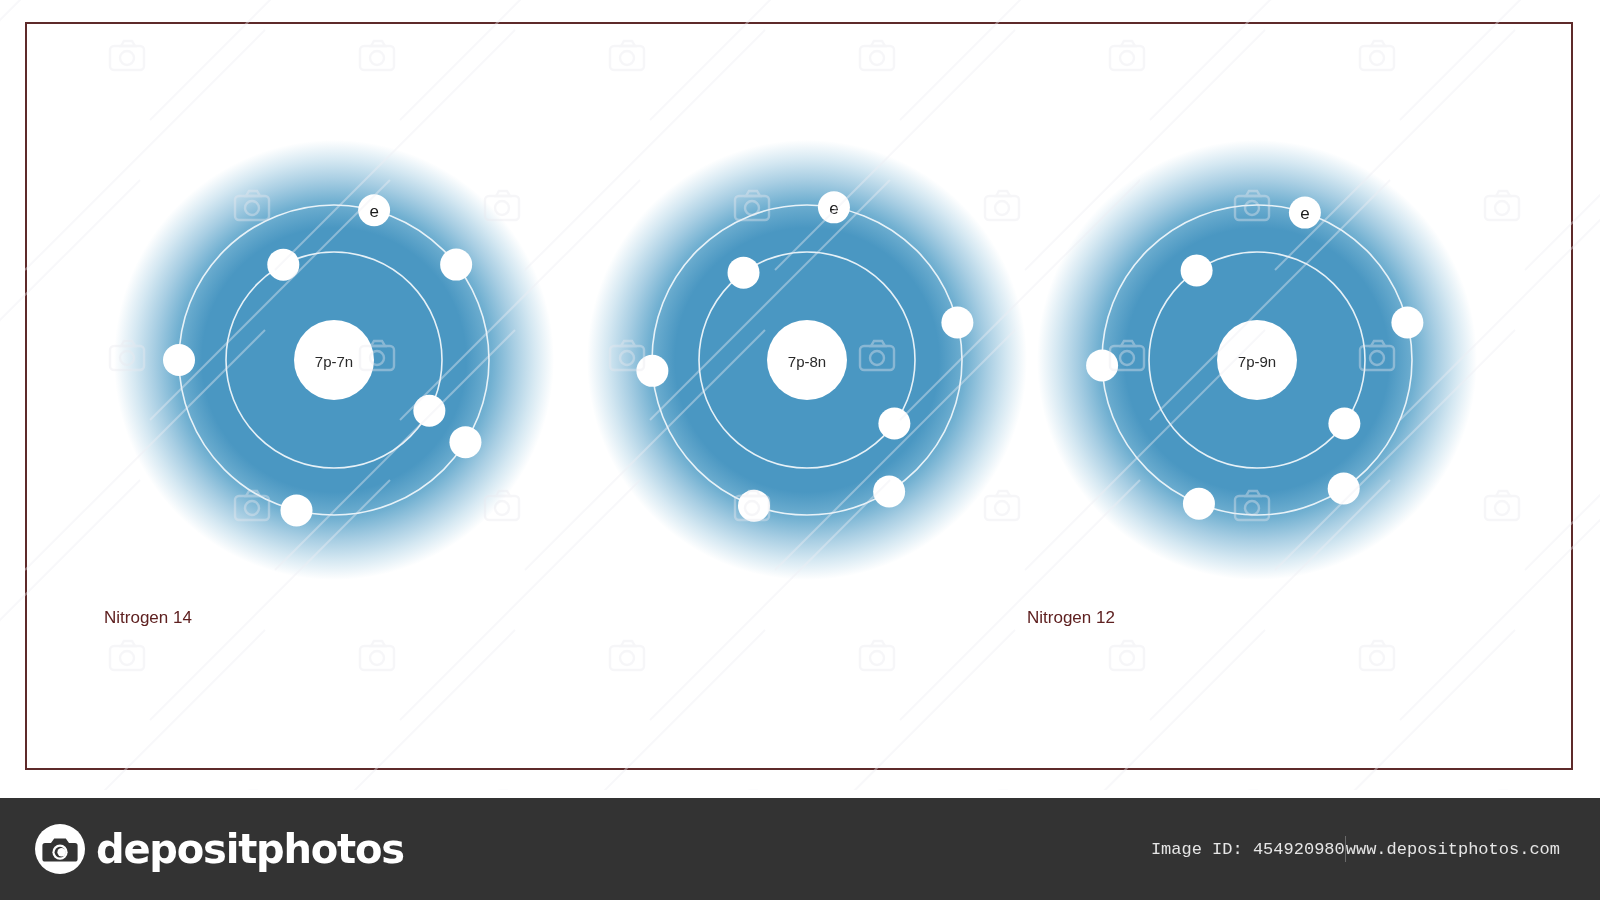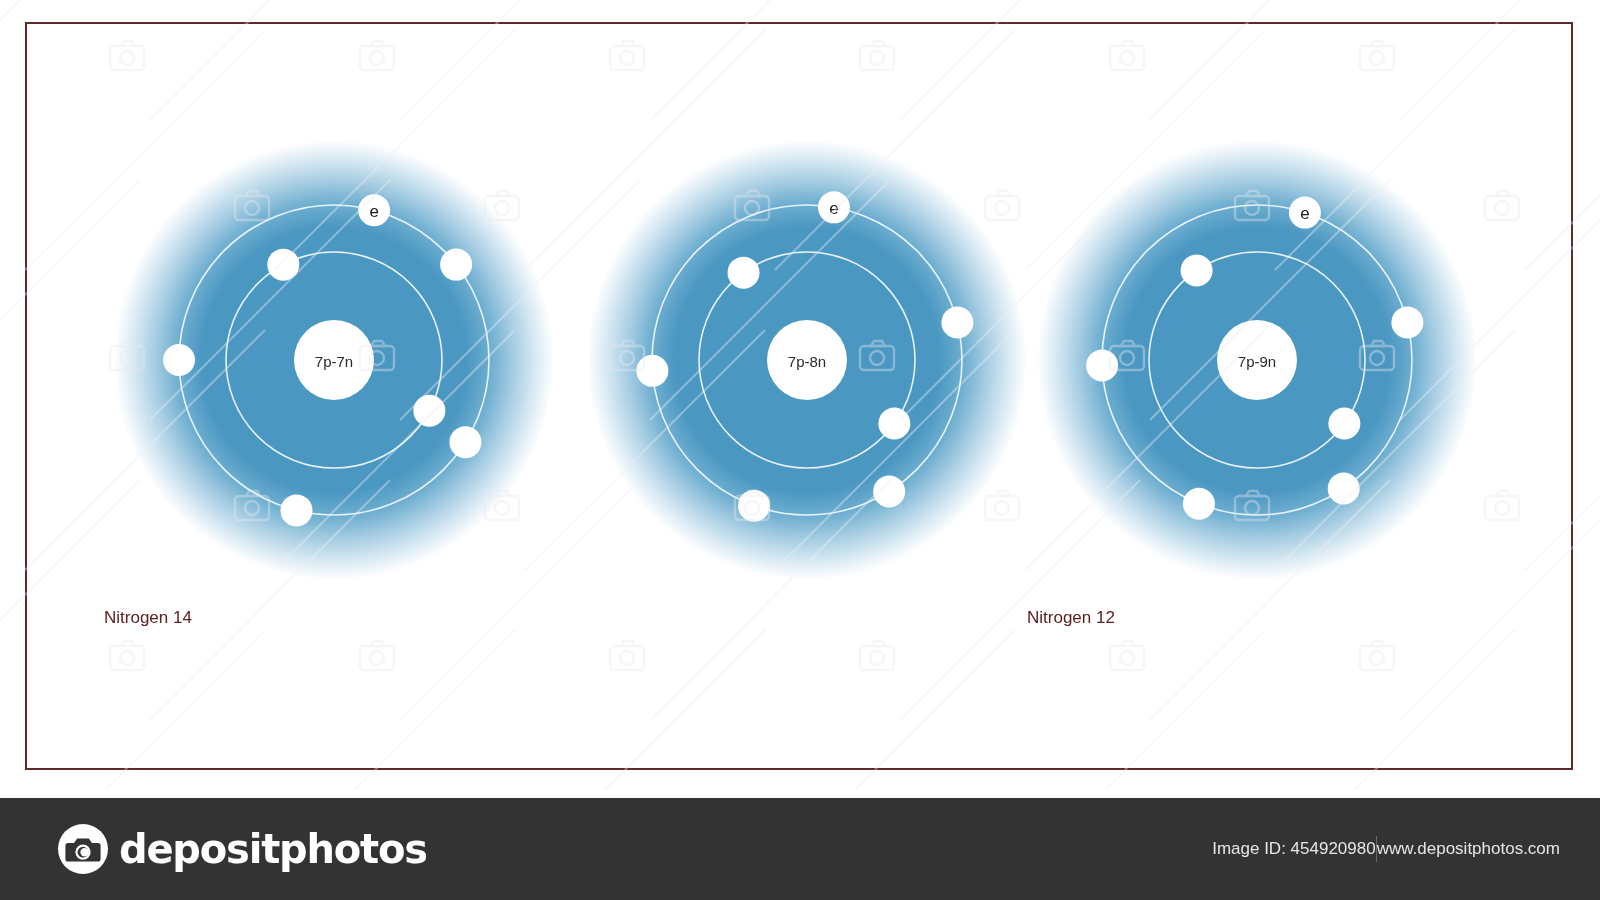--- a/index.html
+++ b/index.html
@@ -144,21 +144,21 @@
   #footer-bar {
     position: absolute;
     left: 0;
     top: 798px;
     width: 1600px;
     height: 102px;
     background: #333333;
   }
   #footer-brand {
     position: absolute;
-    left: 57px;
+    left: 34px;
     top: 50%;
     transform: translateY(-50%);
     display: flex;
     align-items: center;
     gap: 10px;
   }
   #footer-brand .brand-text {
     color: #ffffff;
     font-size: 40px;
     font-weight: 700;
@@ -167,21 +167,21 @@
   }
   #footer-meta {
     position: absolute;
     right: 40px;
     top: 50%;
     transform: translateY(-50%);
     display: flex;
     align-items: center;
     color: #e6e6e6;
     font-size: 17px;
-    font-family: Liberation Sans, sans-serif;
+    font-family: Liberation Mono, monospace;
   }
   #footer-meta .divider {
     width: 1px;
     height: 26px;
     background: #6a6a6a;
   }
 </style>
 </head>
 <body>
 

